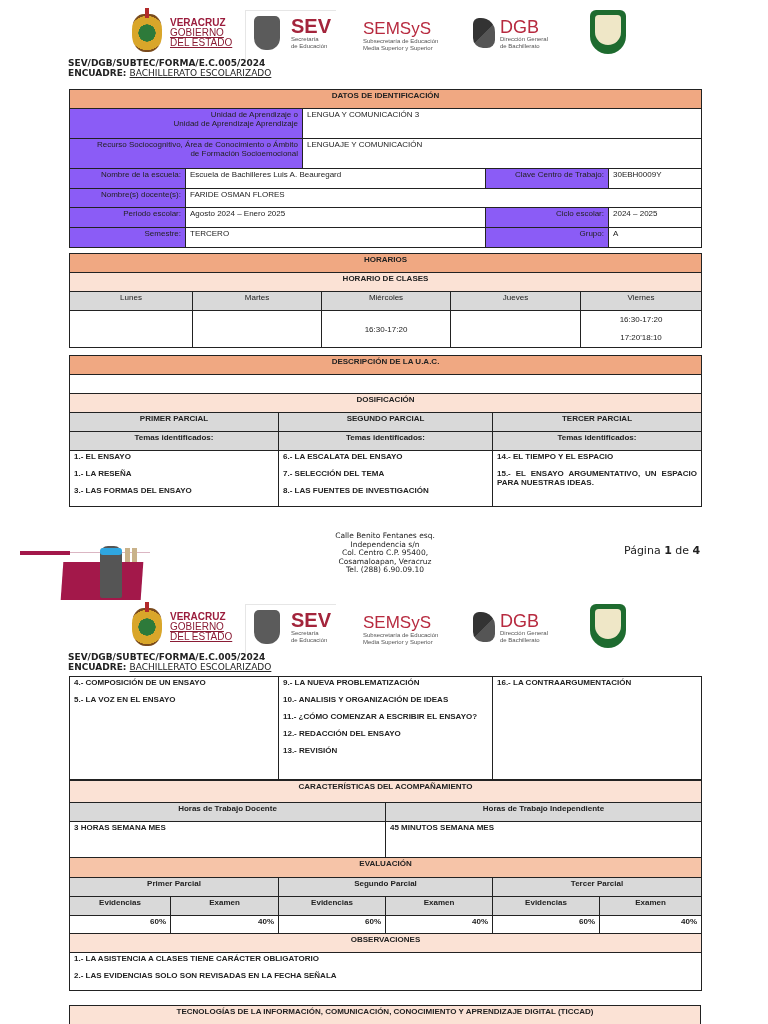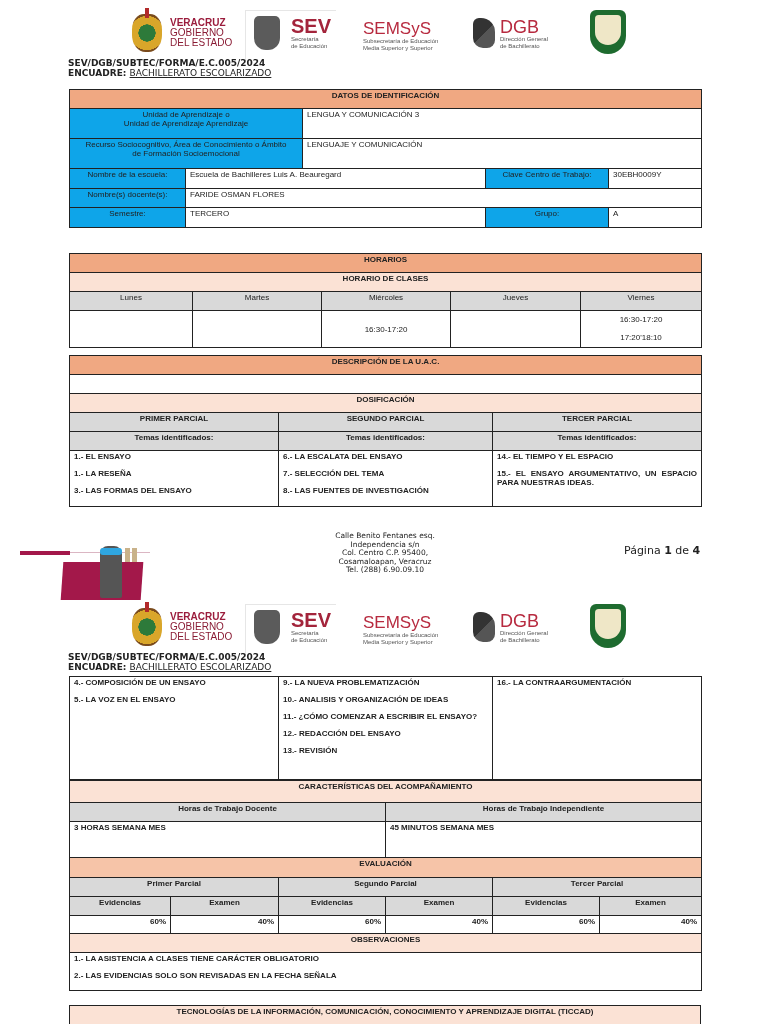--- a/index.html
+++ b/index.html
@@ -4,37 +4,37 @@
 <style>
   html, body { margin:0; padding:0; background:#ffffff; }
   body { width:768px; height:1024px; position:relative; overflow:hidden; font-family:"Liberation Sans", sans-serif; color:#222; }
   .abs { position:absolute; }
   .logos { position:absolute; left:0; width:768px; height:56px; }
   .logo { position:absolute; }
   .crest { width:30px; height:38px; border-radius:40% 40% 45% 45%; background:radial-gradient(circle at 50% 50%, #2d7a3a 0 35%, #d9a62a 36% 70%, #7a4b1c 71%); }
   .crest .cross { position:absolute; left:13px; top:-6px; width:4px; height:10px; background:#b22a2a; }
   .vera-text { font-size:10px; line-height:10px; }
   .vera-text .b { color:#9b1c3c; font-weight:bold; }
-  .vera-text .g { color:#8a1c35; }
+  .vera-text .g { color:#8a1c35;text-decoration:underline; }
   .sev-box { border:1px solid #e6e6e6; border-bottom:none; border-right:none; width:90px; height:52px; }
   .sev-shield { width:26px; height:34px; background:#5b5b5b; border-radius:5px 5px 12px 12px; }
   .sev-big { color:#a3243b; font-weight:bold; font-size:20px; line-height:20px; }
   .small-red { color:#a3243b; font-size:6px; line-height:7px; }
   .semsys { color:#b72a3f; font-size:17px; line-height:18px; }
   .dgb { color:#b72a3f; font-size:18px; line-height:18px; }
   .dgb-icon { width:22px; height:30px; background:linear-gradient(135deg,#333 0 50%,#555 51%); border-radius:6px 14px 8px 10px; }
   .school-shield { width:36px; height:44px; background:#1e6b2f; border-radius:6px 6px 18px 18px; }
   .school-shield::after { content:""; position:absolute; left:5px; top:5px; width:26px; height:30px; background:#efe7c7; border-radius:4px 4px 14px 14px; }
   .code-line { position:absolute; left:68px; font-size:9px; font-weight:bold; line-height:10px; font-family:"DejaVu Sans", sans-serif; }
   .code-line u { font-weight:normal; }
   table { border-collapse:collapse; table-layout:fixed; position:absolute; left:69px; width:632px; font-size:8px; }
   td { border:1px solid #222; padding:1px 4px; vertical-align:top; overflow:hidden; }
   .hd { background:#f0a882; text-align:center; font-weight:bold; }
   .sub { background:#fbe2d5; text-align:center; font-weight:bold; }
-  .lbl { background:#0ea5e9; text-align:center; }
+  .lbl { background:#8b5cf6; text-align:right; }
   .gray { background:#d9d9d9; text-align:center; }
   .grayb { background:#d9d9d9; text-align:center; font-weight:bold; }
   .bold { font-weight:bold; }
   .right { text-align:right; }
   .center { text-align:center; }
   .item { display:block; margin-bottom:8px; }
   .just { text-align:justify; }
   .footer-addr { position:absolute; left:320px; top:532px; width:130px; text-align:center; font-size:7.5px; line-height:8.5px; font-family:"DejaVu Sans", sans-serif; }
   .footer-page { position:absolute; left:624px; top:544px; font-size:11px; font-family:"DejaVu Sans", sans-serif; }
   .banner { position:absolute; left:0; top:540px; width:240px; height:60px; }
@@ -107,20 +107,26 @@
     <td class="lbl">Nombre de la escuela:</td>
     <td colspan="2">Escuela de Bachilleres Luis A. Beauregard</td>
     <td class="lbl">Clave Centro de Trabajo:</td>
     <td>30EBH0009Y</td>
   </tr>
   <tr style="height:19px">
     <td class="lbl">Nombre(s) docente(s):</td>
     <td colspan="4">FARIDE OSMAN FLORES</td>
   </tr>
   <tr style="height:20px">
+    <td class="lbl">Periodo escolar:</td>
+    <td colspan="2">Agosto 2024 – Enero 2025</td>
+    <td class="lbl">Ciclo escolar:</td>
+    <td>2024 – 2025</td>
+  </tr>
+  <tr style="height:20px">
     <td class="lbl">Semestre:</td>
     <td colspan="2">TERCERO</td>
     <td class="lbl">Grupo:</td>
     <td>A</td>
   </tr>
 </tbody>
   </table>
 
 <table style="top:253px;">
   <colgroup>

